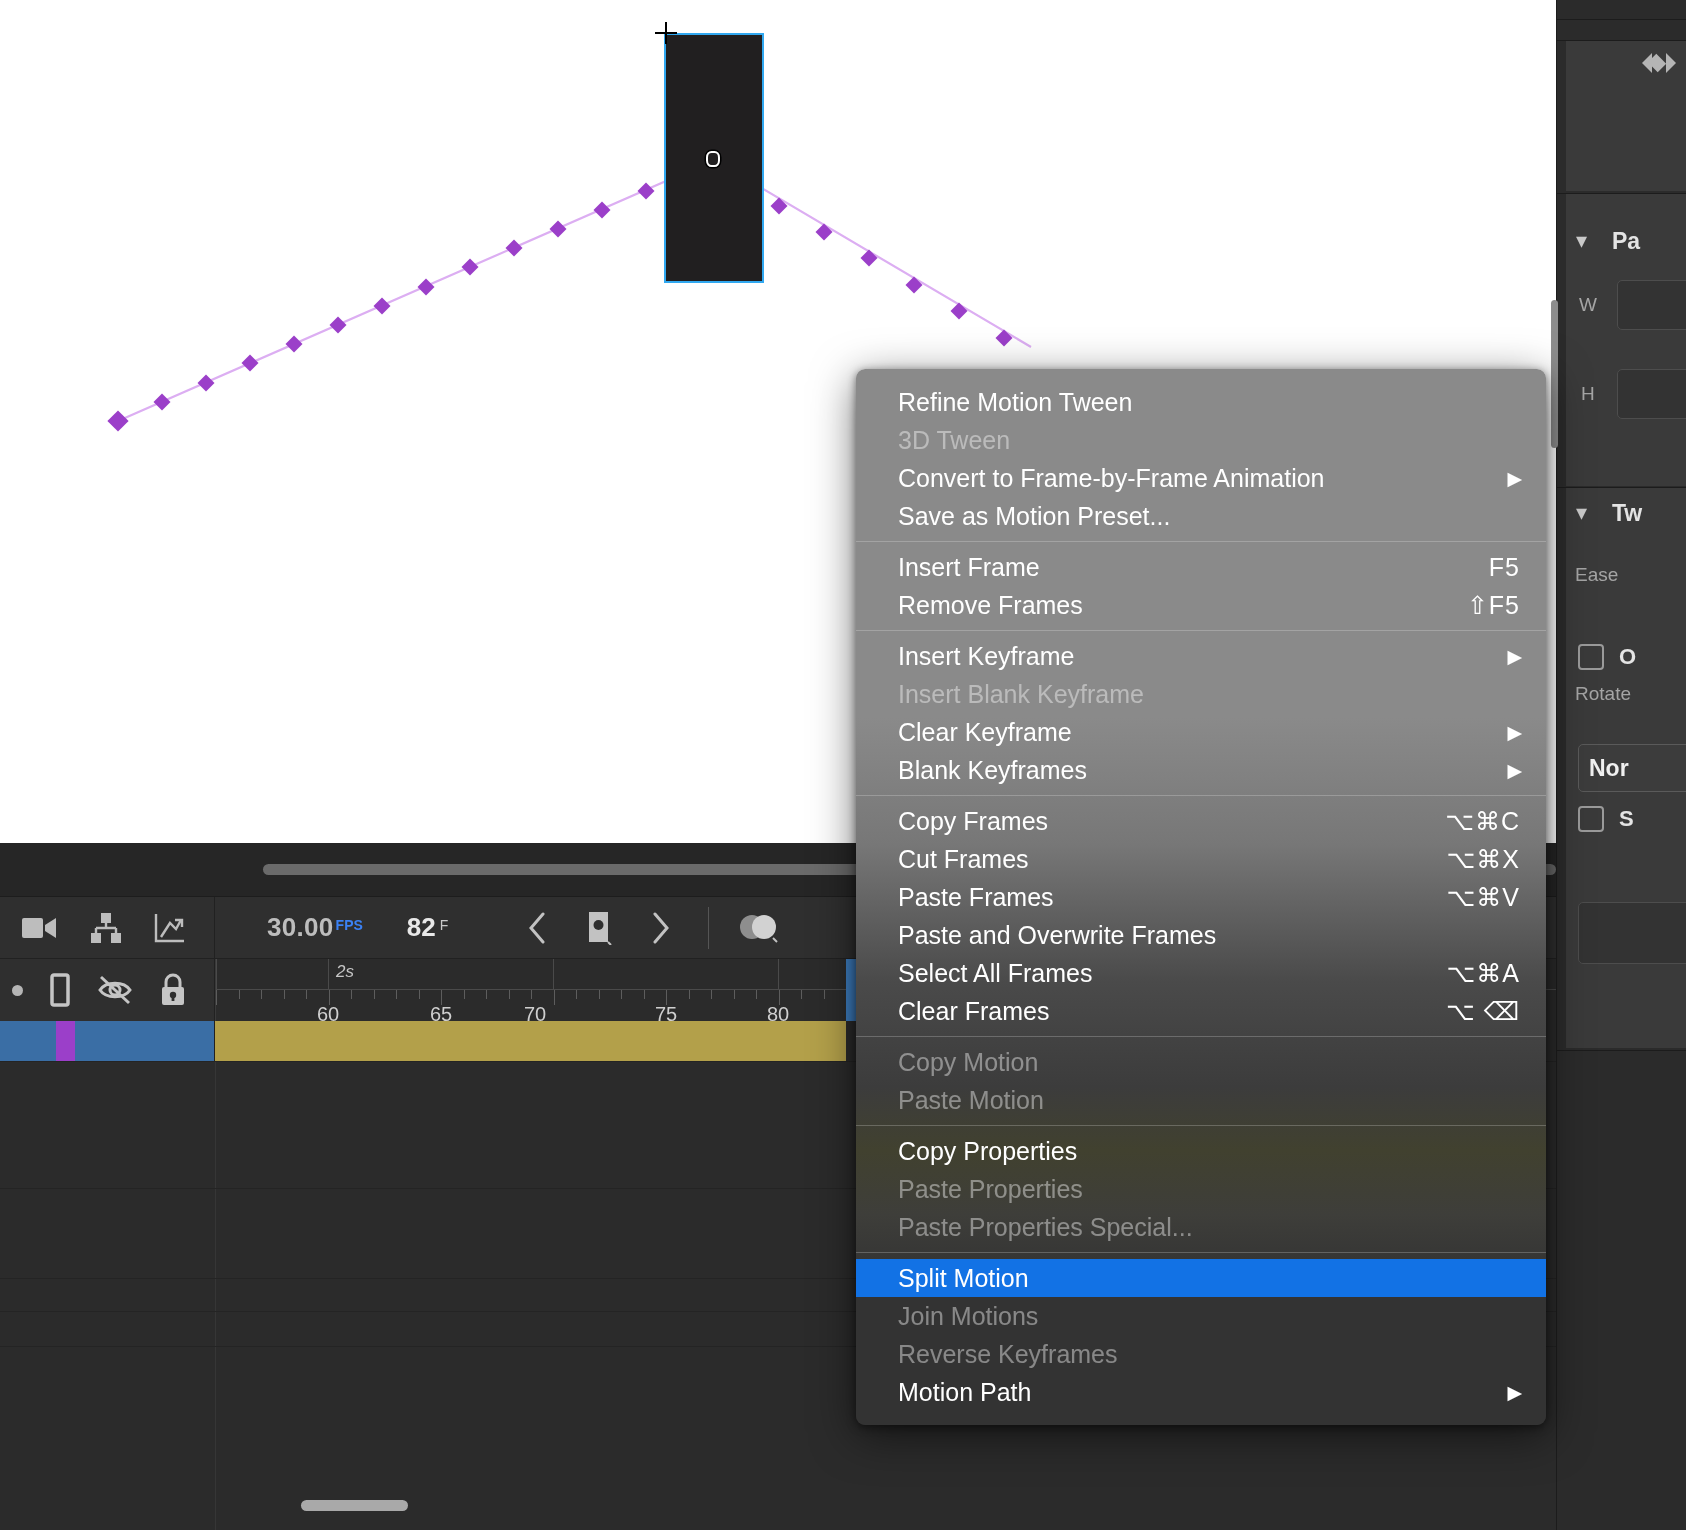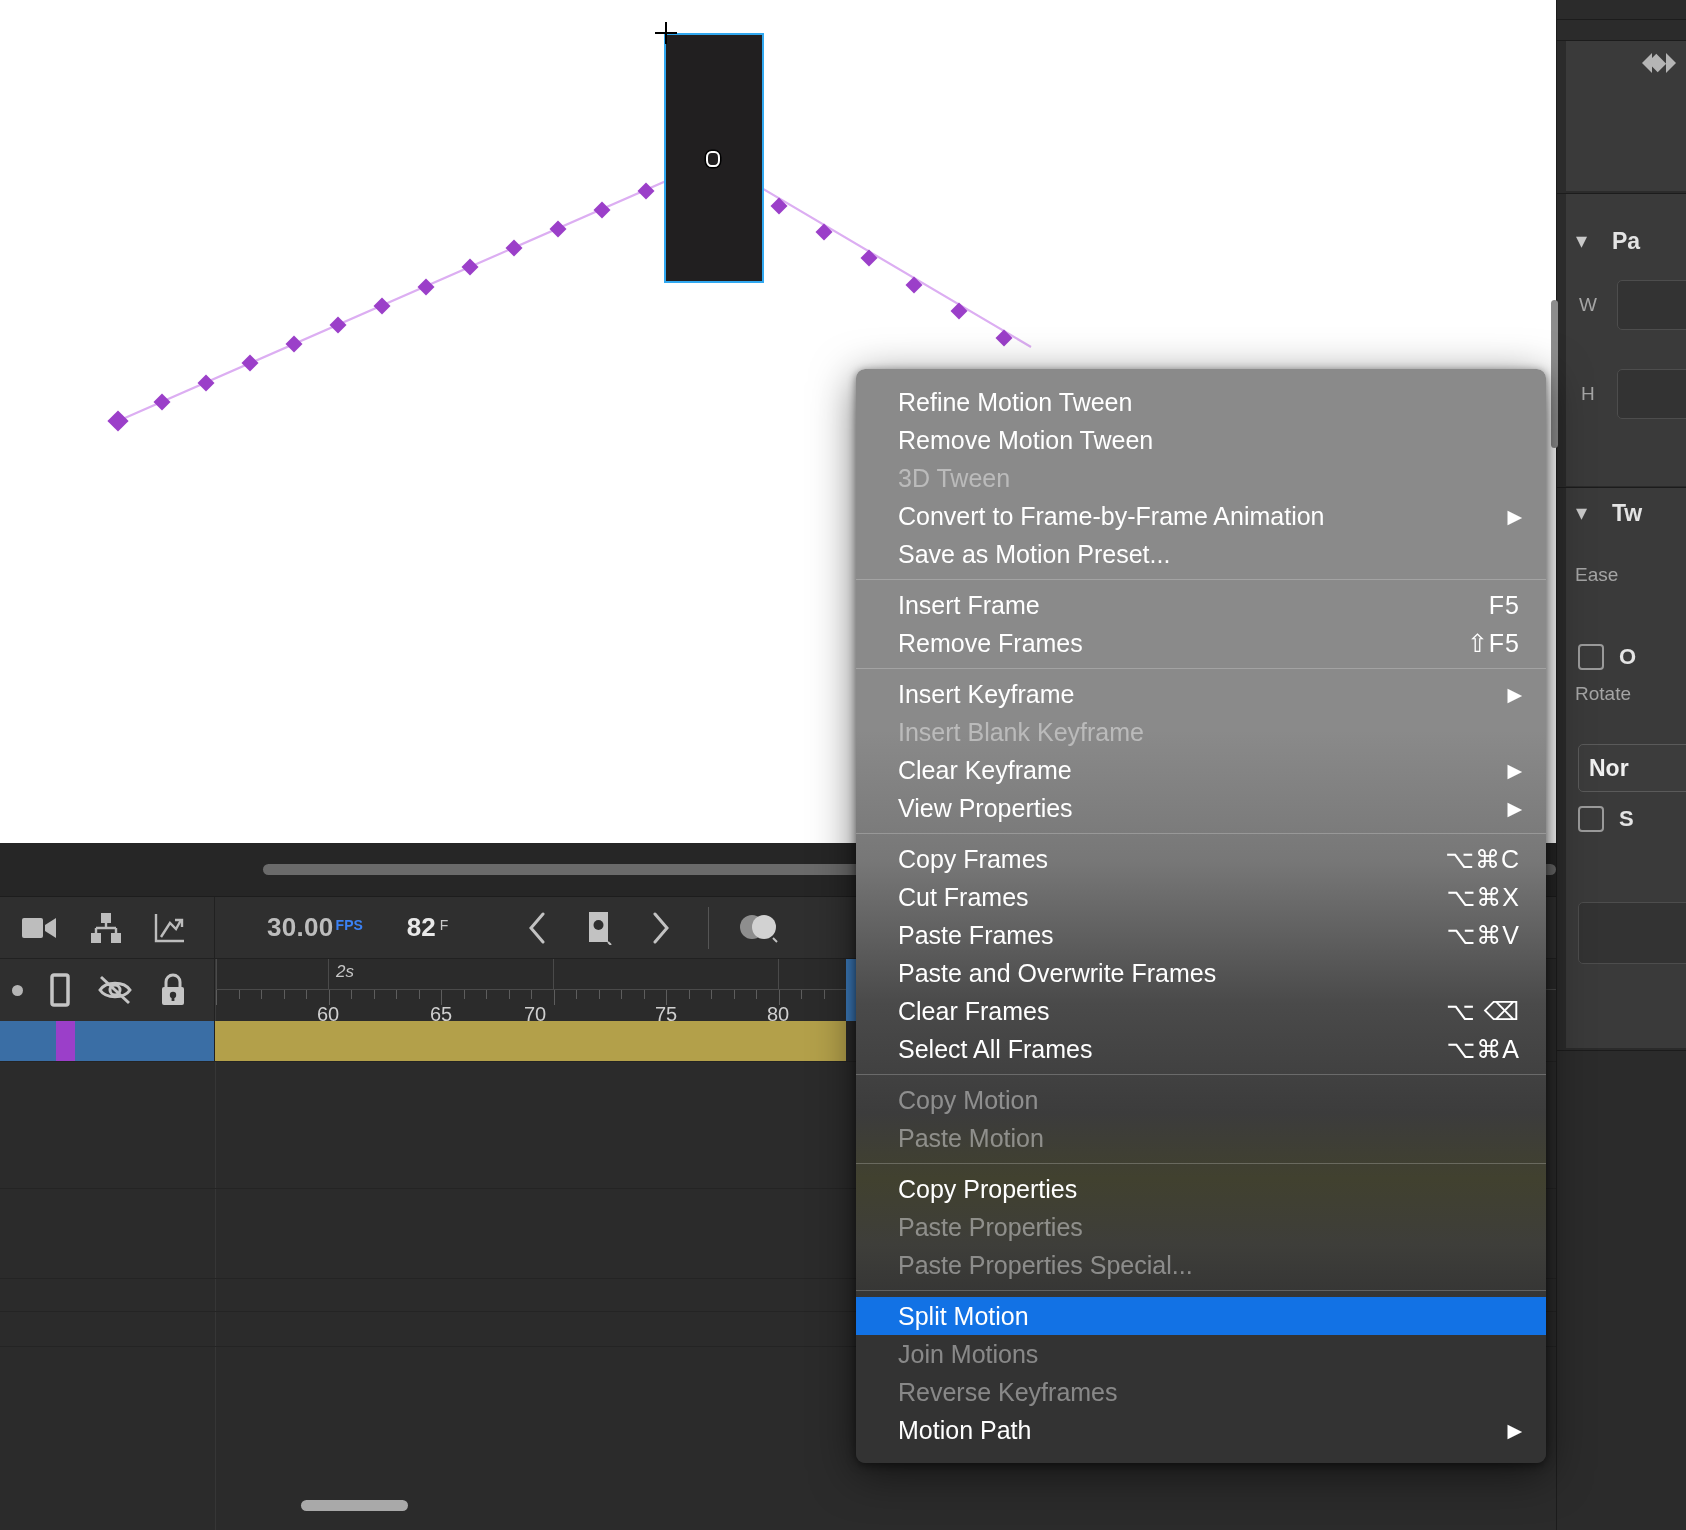--- a/index.html
+++ b/index.html
@@ -511,24 +511,20 @@
   <div class="rp-scrollbar"></div>
 
   <div class="ctx-menu">
     <div class="ctx-pad-top"></div>
     <div id="ctx-groups">
         <div class="ctx-group">
           <div class="ctx-item">
             <span class="ctx-label">Refine Motion Tween</span>
             <span class="ctx-spacer"></span>
           </div>
-          <div class="ctx-item">
-            <span class="ctx-label">Remove Motion Tween</span>
-            <span class="ctx-spacer"></span>
-          </div>
           <div class="ctx-item disabled">
             <span class="ctx-label">3D Tween</span>
             <span class="ctx-spacer"></span>
           </div>
           <div class="ctx-item">
             <span class="ctx-label">Convert to Frame-by-Frame Animation</span>
             <span class="ctx-spacer"></span>
             <span class="ctx-arrow">▶</span>
           </div>
           <div class="ctx-item">
@@ -559,21 +555,21 @@
           <div class="ctx-item disabled">
             <span class="ctx-label">Insert Blank Keyframe</span>
             <span class="ctx-spacer"></span>
           </div>
           <div class="ctx-item">
             <span class="ctx-label">Clear Keyframe</span>
             <span class="ctx-spacer"></span>
             <span class="ctx-arrow">▶</span>
           </div>
           <div class="ctx-item">
-            <span class="ctx-label">View Properties</span>
+            <span class="ctx-label">Blank Keyframes</span>
             <span class="ctx-spacer"></span>
             <span class="ctx-arrow">▶</span>
           </div>
         </div>
         <div class="ctx-div"></div>
         <div class="ctx-group">
           <div class="ctx-item">
             <span class="ctx-label">Copy Frames</span>
             <span class="ctx-spacer"></span>
             <span class="ctx-short">⌥⌘C</span>
@@ -586,28 +582,28 @@
           <div class="ctx-item">
             <span class="ctx-label">Paste Frames</span>
             <span class="ctx-spacer"></span>
             <span class="ctx-short">⌥⌘V</span>
           </div>
           <div class="ctx-item">
             <span class="ctx-label">Paste and Overwrite Frames</span>
             <span class="ctx-spacer"></span>
           </div>
           <div class="ctx-item">
+            <span class="ctx-label">Select All Frames</span>
+            <span class="ctx-spacer"></span>
+            <span class="ctx-short">⌥⌘A</span>
+          </div>
+          <div class="ctx-item">
             <span class="ctx-label">Clear Frames</span>
             <span class="ctx-spacer"></span>
             <span class="ctx-short">⌥ ⌫</span>
-          </div>
-          <div class="ctx-item">
-            <span class="ctx-label">Select All Frames</span>
-            <span class="ctx-spacer"></span>
-            <span class="ctx-short">⌥⌘A</span>
           </div>
         </div>
         <div class="ctx-div"></div>
         <div class="ctx-group">
           <div class="ctx-item disabled">
             <span class="ctx-label">Copy Motion</span>
             <span class="ctx-spacer"></span>
           </div>
           <div class="ctx-item disabled">
             <span class="ctx-label">Paste Motion</span>

